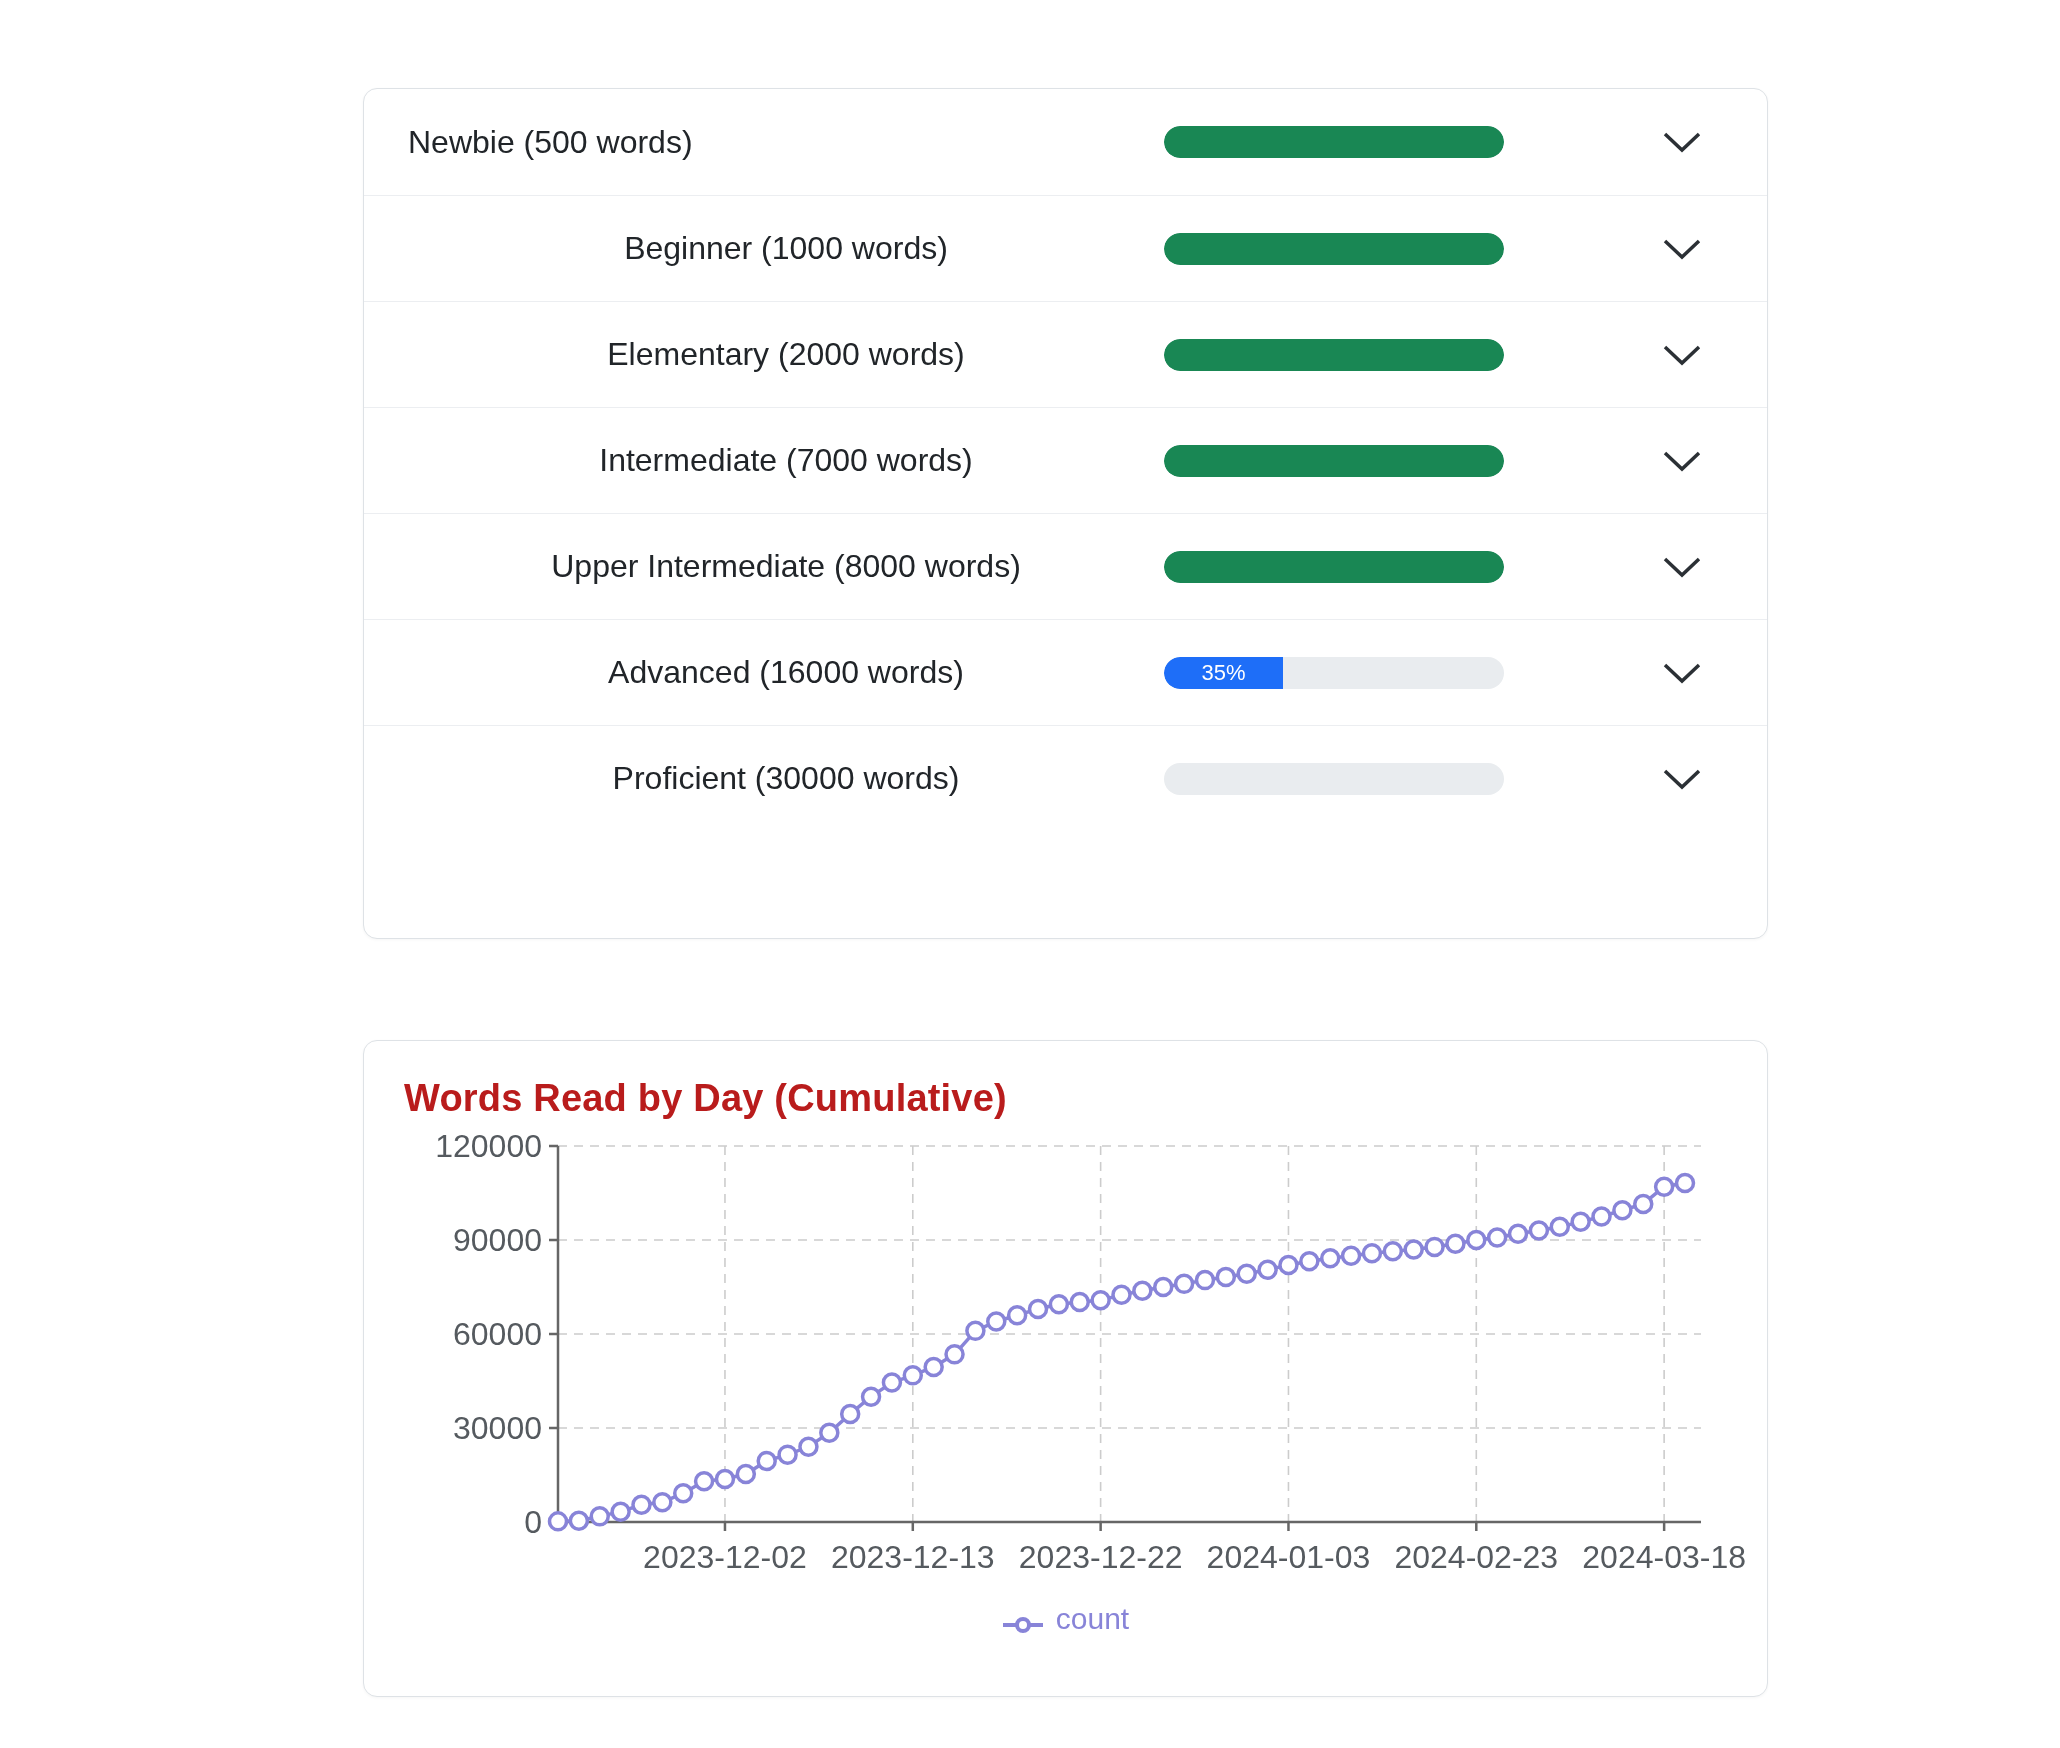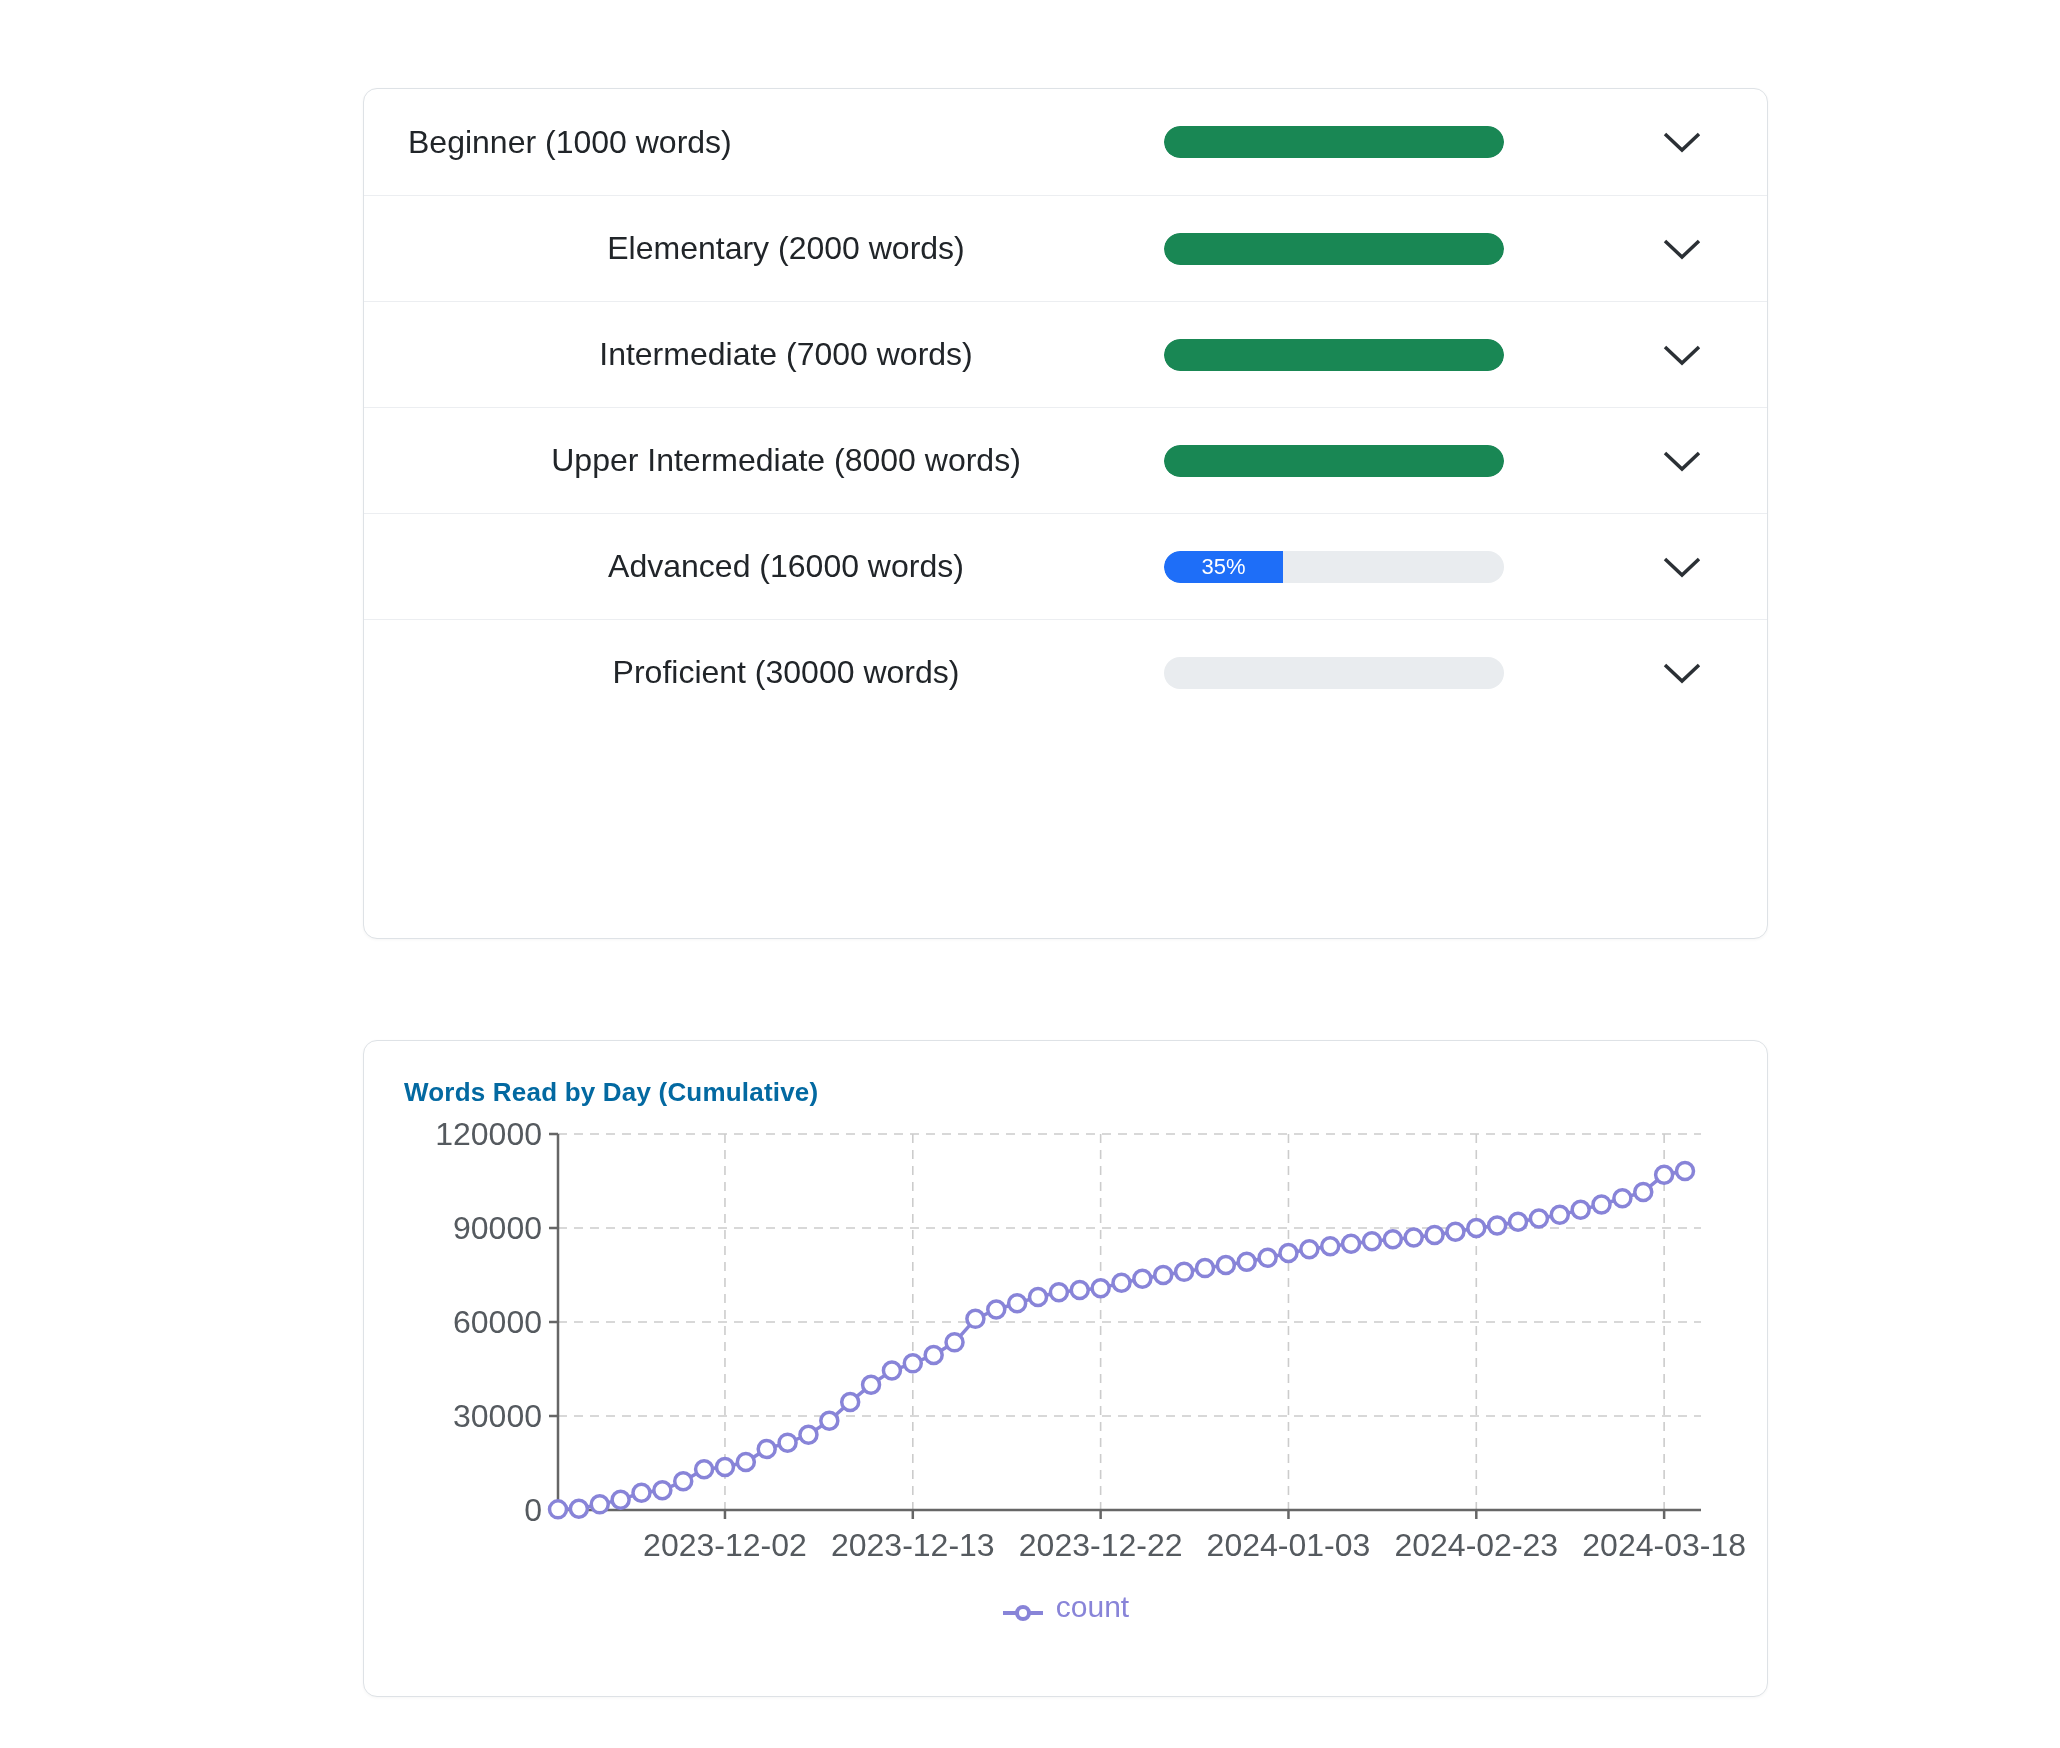--- a/index.html
+++ b/index.html
@@ -31,41 +31,52 @@
   .bar-fill{
     height:100%;border-radius:16px;display:flex;align-items:center;justify-content:center;
   }
   .bar-fill.partial{border-radius:16px 0 0 16px;}
   .bar-pct{font-size:22px;color:#ffffff;line-height:1;}
   .chev{flex:none;margin-left:158px;margin-right:23px;width:40px;height:26px;}
   .chev polyline{fill:none;stroke:#2b3035;stroke-width:3.5;}
 
   #chart-card{top:1040px;height:657px;}
   .chart-title{
-    margin:36px 0 0 40px;font-size:26px;font-weight:700;color:#0369a1;
+    margin:36px 0 0 40px;font-size:38px;font-weight:700;color:#b91c1c;
     letter-spacing:0.2px;
   }
   #chart-svg{display:block;margin-top:8px;width:1405px;height:446px;}
   #chart-svg .grid{stroke:#cccccc;stroke-width:1.6;stroke-dasharray:9 7;fill:none;}
   #chart-svg .axis{stroke:#666666;stroke-width:2.5;fill:none;}
   #chart-svg .ytick{fill:#555a5f;font-size:32px;}
   #chart-svg .xtick{fill:#555a5f;font-size:32px;}
   #chart-svg .series{fill:none;stroke-width:3.5;}
   #chart-svg .marker{fill:#ffffff;stroke-width:3.5;}
   .chart-legend{
     display:flex;align-items:flex-end;justify-content:center;gap:12px;
     margin-top:28px;
   }
   .legend-icon{width:42px;height:22px;flex:none;}
   .legend-label{font-size:30px;}
 </style>
 </head>
 <body>
 
 <div class="card" id="levels-card">
+  <div class="level-row">
+    <div class="level-label">Newbie (500 words)</div>
+    <div class="bar-track" style="background: rgb(233, 236, 239);">
+        <div class="bar-fill" style="width: 100%; background: rgb(25, 135, 84);">
+          <span class="bar-pct"></span>
+        </div>
+      </div>
+    <svg class="chev" viewBox="0 0 40 26">
+        <polyline points="3,5 20,21 37,5"></polyline>
+      </svg>
+  </div>
   <div class="level-row">
     <div class="level-label">Beginner (1000 words)</div>
     <div class="bar-track" style="background: rgb(233, 236, 239);">
         <div class="bar-fill" style="width: 100%; background: rgb(25, 135, 84);">
           <span class="bar-pct"></span>
         </div>
       </div>
     <svg class="chev" viewBox="0 0 40 26">
         <polyline points="3,5 20,21 37,5"></polyline>
       </svg>

